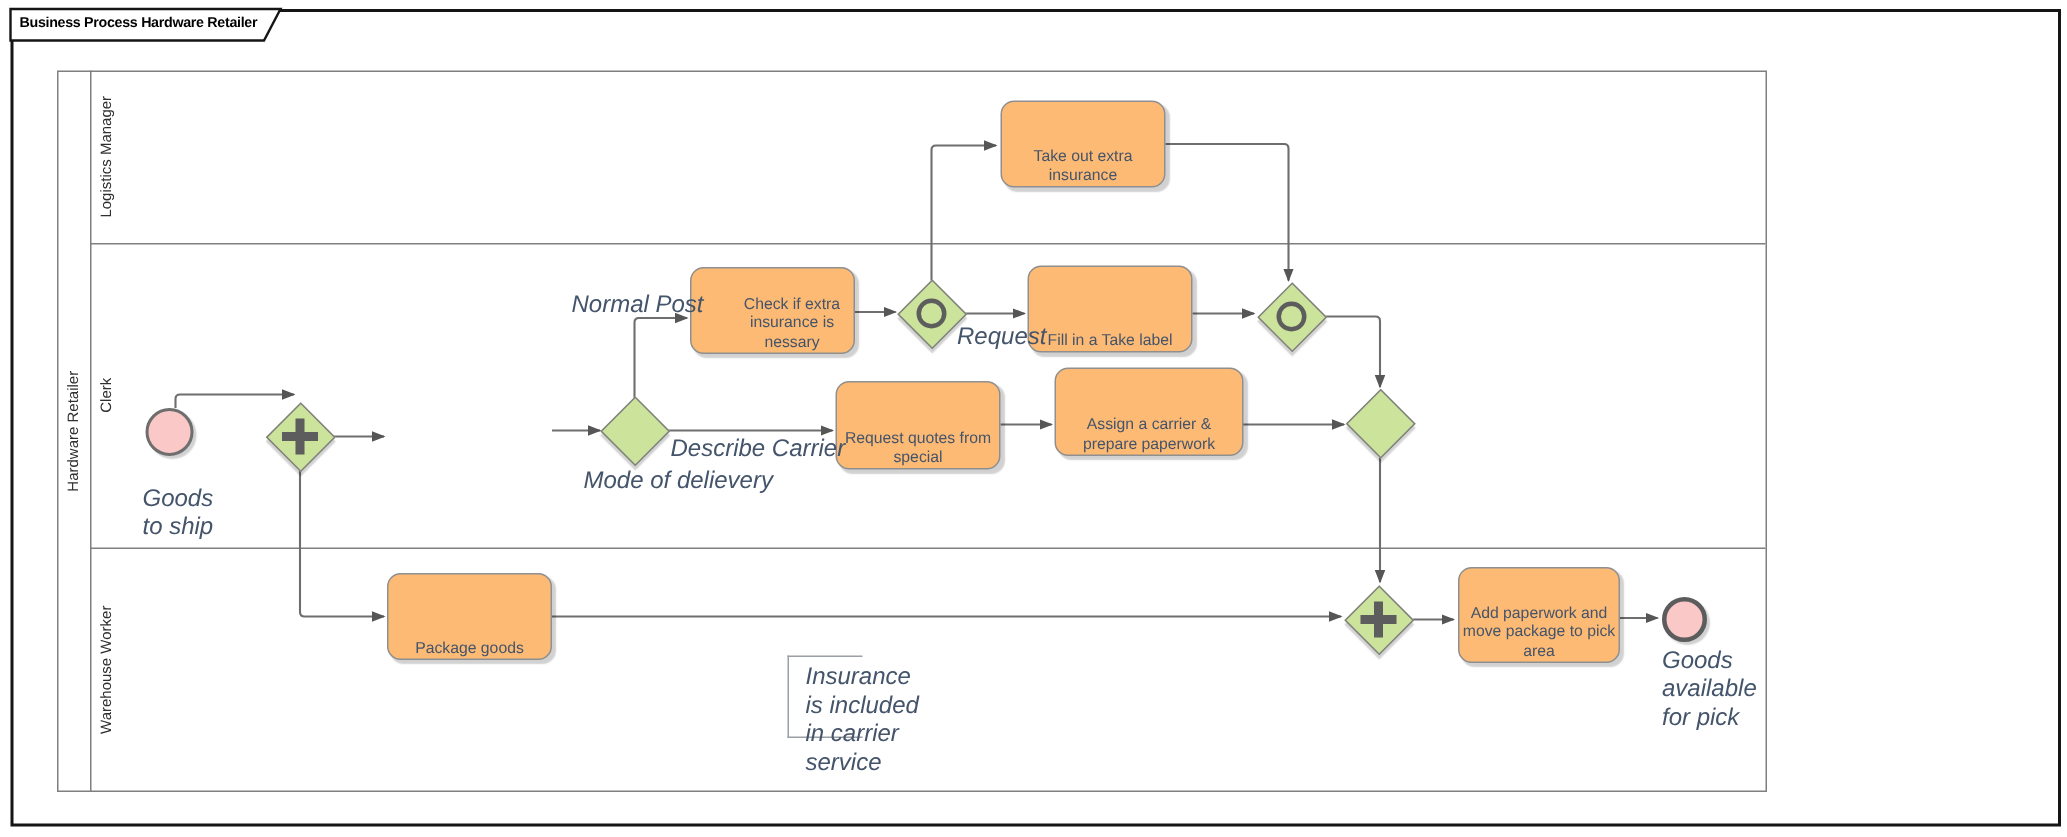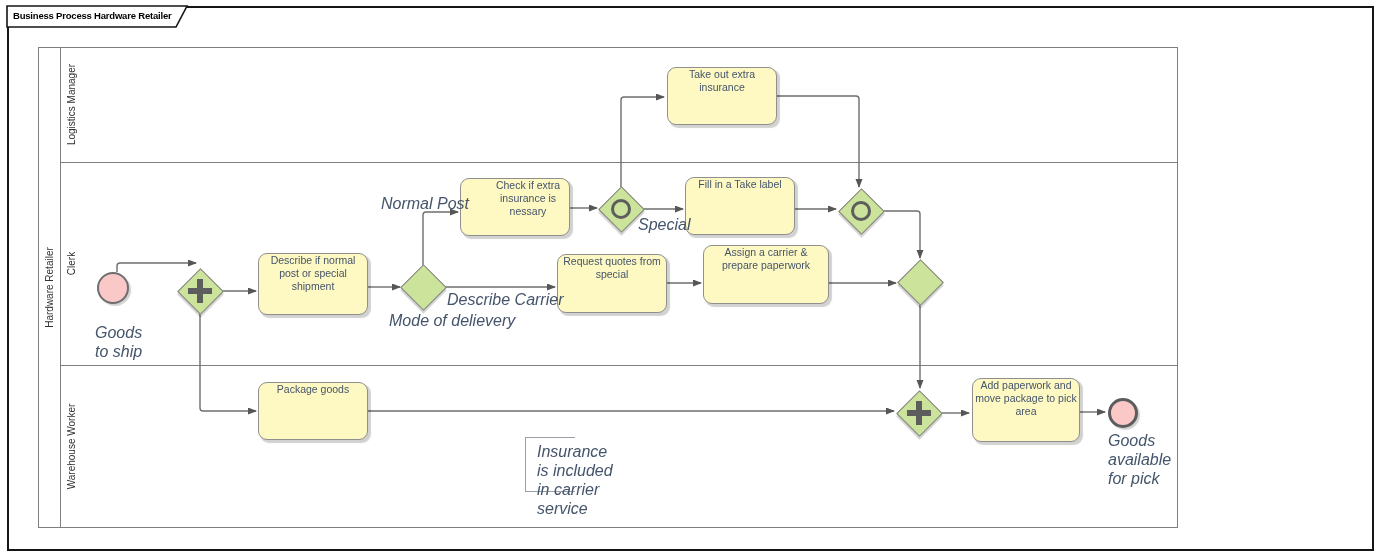--- a/index.html
+++ b/index.html
@@ -16,22 +16,22 @@
         border-right:1.5px solid #7f7f7f;box-sizing:border-box;z-index:2;
         display:flex;align-items:center;justify-content:center;}
   .lane-band{position:absolute;left:61px;width:22px;z-index:2;
         display:flex;align-items:center;justify-content:center;}
   .vtext{transform:rotate(-90deg);white-space:nowrap;font-size:10px;color:#2f2f2f;}
   .lane-divider{position:absolute;left:60px;width:1117px;height:0;
         border-top:1.5px solid #7f7f7f;z-index:1;}
   
   .wires{position:absolute;left:0;top:0;width:1378px;height:558px;z-index:2;}
   
-  .task{position:absolute;background:#fef9c3;border:1.3px solid #8f8f8f;border-radius:9px;
-        box-shadow:2.5px 2.5px 1px rgba(0,0,0,0.18);display:flex;align-items:flex-start;
+  .task{position:absolute;background:#fdba74;border:1.3px solid #8f8f8f;border-radius:9px;
+        box-shadow:2.5px 2.5px 1px rgba(0,0,0,0.18);display:flex;align-items:flex-end;
         justify-content:center;text-align:center;color:#44546a;font-size:10.5px;
         line-height:1.22;padding:0 2px;box-sizing:border-box;z-index:3;}
   .gw{position:absolute;width:46px;height:46px;z-index:3;}
   .diamond{position:absolute;left:7px;top:7px;width:31px;height:31px;background:#cbe39b;
         border:1.3px solid #7f7f7f;transform:rotate(45deg);
         box-shadow:2px 2px 1px rgba(0,0,0,0.18);}
   .gw-marker{position:absolute;left:0;top:0;width:46px;height:46px;}
   .bar-h{position:absolute;left:11px;top:20px;width:24px;height:6px;background:#5d5d5d;}
   .bar-v{position:absolute;left:20px;top:11px;width:6px;height:24px;background:#5d5d5d;}
   .ring{position:absolute;left:13px;top:13px;width:20px;height:20px;border:3.5px solid #5d5d5d;
@@ -100,23 +100,20 @@
   </svg>
 
   <div class="title-tab-text">Business Process Hardware Retailer</div>
 
   <div class="event evt-start" style="left:97px;top:272px;width:32px;height:32px;"></div>
   <div class="lbl" style="left:95px;top:324px;width:62px;">Goods to ship</div>
 
   <div class="event evt-end" style="left:1108px;top:398px;width:30px;height:30px;"></div>
   <div class="lbl" style="left:1108px;top:432px;width:78px;">Goods available for pick</div>
 
-  <div class="task" style="left:258px;top:253px;width:110px;height:62px;">
-    <span>Describe if normal post or special shipment</span>
-  </div>
   <div class="task" style="left:460px;top:178px;width:110px;height:58px;padding-left:28px;">
     <span>Check if extra insurance is nessary</span>
   </div>
   <div class="task" style="left:667px;top:67px;width:110px;height:58px;">
     <span>Take out extra insurance</span>
   </div>
   <div class="task" style="left:685px;top:177px;width:110px;height:58px;">
     <span>Fill in a Take label</span>
   </div>
   <div class="task" style="left:557px;top:254px;width:110px;height:59px;">
@@ -161,18 +158,18 @@
     <div class="diamond"></div>
     <div class="gw-marker">
       <span class="bar-h"></span>
         <span class="bar-v"></span>
     </div>
   </div>
 
   <div class="lbl nowrap" style="left:381px;top:195px;">Normal Post</div>
   <div class="lbl nowrap" style="left:447px;top:291px;">Describe Carrier</div>
   <div class="lbl nowrap" style="left:389px;top:312px;">Mode of delievery</div>
-  <div class="lbl nowrap" style="left:638px;top:216px;">Special</div>
+  <div class="lbl nowrap" style="left:638px;top:216px;">Request</div>
 
   <div class="annotation-bracket"></div>
   <div class="lbl annotation-text">Insurance is included in carrier service</div>
 
 </div>
 
 </body></html>

